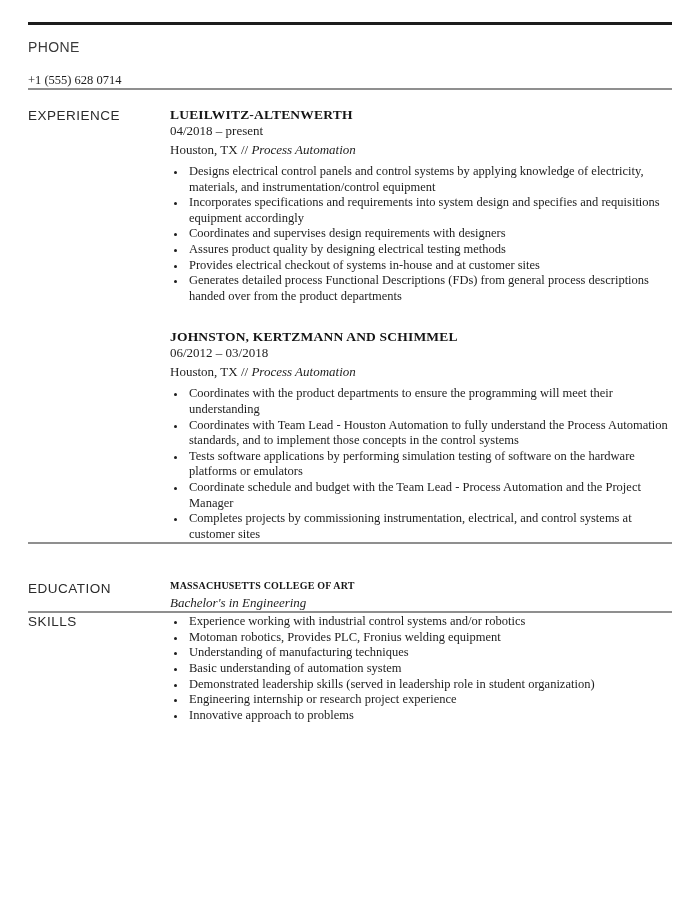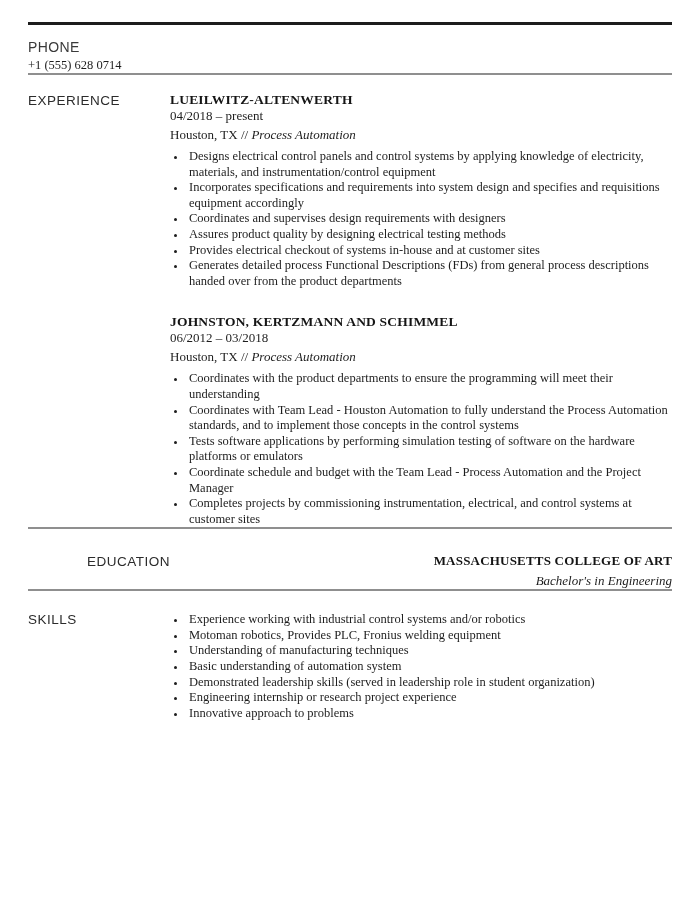--- a/index.html
+++ b/index.html
@@ -37,37 +37,37 @@
   }
   .phone-label {
     font-family: "Liberation Sans", sans-serif;
     font-size: 14px;
     letter-spacing: 0.4px;
     color: #3a3a3a;
     margin-top: 14px;
   }
   .phone-value {
     font-size: 12.5px;
-    margin-top: 3px;
+    margin-top: 18px;
     color: #1d1d1d;
   }
   hr.rule-thin {
     border: none;
     border-top: 2px solid #8f8f8f;
     margin: 0;
   }
   .rule-1 { margin-top: 23px; }
   .rule-2 { margin-top: 26px; }
   .rule-3 { margin-top: 25px; }
 
   
   .section { display: flex; align-items: flex-start; }
   .section-experience { padding-top: 17px; }
-  .section-education  { padding-top: 24px; text-align: right; }
-  .section-skills     { padding-top: 20px; }
+  .section-education  { padding-top: 36px; }
+  .section-skills     { }
   .section-label {
     width: 142px;
     flex-shrink: 0;
     font-family: "Liberation Sans", sans-serif;
     font-size: 13.5px;
     letter-spacing: 0.5px;
     color: #2b2b2b;
     padding-top: 1px;
   }
   .section-content { flex: 1 1 auto; min-width: 0; }
@@ -97,21 +97,21 @@
   ul.bullets li {
     font-size: 12.5px;
     line-height: 15.6px;
     padding-left: 2px;
     color: #1d1d1d;
   }
   ul.bullets li::marker { font-size: 11px; }
 
   .school {
     font-weight: 700;
-    font-size: 13px;
+    font-size: 10px;
     letter-spacing: 0.2px;
     color: #151515;
   }
   .degree {
     font-style: italic;
     font-size: 13px;
     margin-top: 4px;
   }
   .section-skills ul.bullets { margin-top: 1px; }
 </style>

